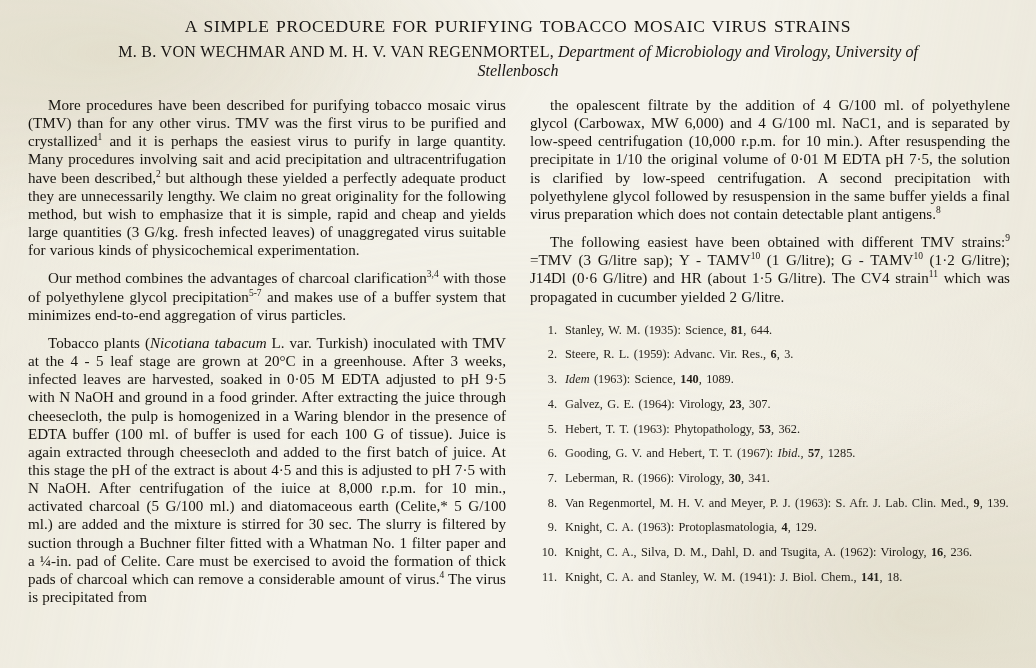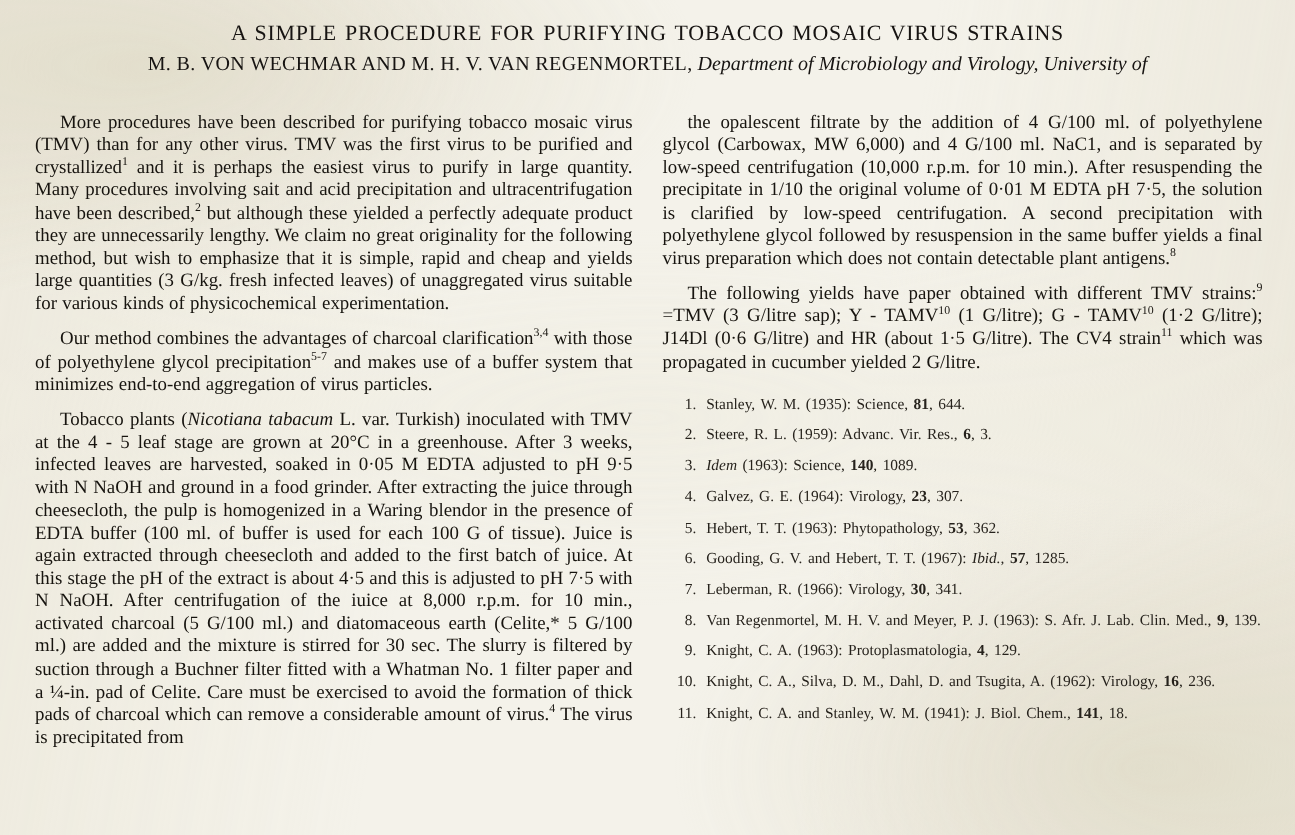--- a/index.html
+++ b/index.html
@@ -71,21 +71,20 @@
   
   .columns {
     display: flex;
     padding: 16px 28px 0 28px;
     gap: 24px;
     align-items: flex-start;
   }
   .col {
     width: 478px;
     flex: 0 0 478px;
-    margin-top: 12px;
   }
   .col-right {
     width: 480px;
     flex: 0 0 480px;
   }
 
   p.body-par {
     margin: 0 0 10px 0;
     font-size: 15.1px;
     line-height: 18.15px;
@@ -150,40 +149,41 @@
 
 <div class="paper-grain"></div>
 
 <div class="page">
 
   <div class="masthead">
     <h1 class="doc-title">A SIMPLE PROCEDURE FOR PURIFYING TOBACCO MOSAIC VIRUS STRAINS</h1>
     <p class="byline">
       <span class="smallcaps">M. B. VON WECHMAR AND M. H. V. VAN REGENMORTEL,</span>
       <span class="affil">Department of Microbiology and Virology, University of</span>
+      <span class="affil-line2">Stellenbosch</span>
     </p>
   </div>
 
   <div class="columns">
 
     <div class="col">
 
       <p class="body-par"><span>More procedures have been described for purifying tobacco mosaic virus (TMV) than for any other virus. TMV was the first virus to be purified and crystallized</span><sup>1</sup><span> and it is perhaps the easiest virus to purify in large quantity. Many procedures involving sait and acid precipitation and ultracentrifugation have been described,</span><sup>2</sup><span> but although these yielded a perfectly adequate product they are unnecessarily lengthy. We claim no great originality for the following method, but wish to emphasize that it is simple, rapid and cheap and yields large quantities (3 G/kg. fresh infected leaves) of unaggregated virus suitable for various kinds of physicochemical experimentation.</span></p>
 
       <p class="body-par"><span>Our method combines the advantages of charcoal clarification</span><sup>3,4</sup><span> with those of polyethylene glycol precipitation</span><sup>5-7</sup><span> and makes use of a buffer system that minimizes end-to-end aggregation of virus particles.</span></p>
 
       <p class="body-par"><span>Tobacco plants (</span><i>Nicotiana tabacum</i><span> L. var. Turkish) inoculated with TMV at the 4 - 5 leaf stage are grown at 20°C in a greenhouse. After 3 weeks, infected leaves are harvested, soaked in 0·05 M EDTA adjusted to pH 9·5 with N NaOH and ground in a food grinder. After extracting the juice through cheesecloth, the pulp is homogenized in a Waring blendor in the presence of EDTA buffer (100 ml. of buffer is used for each 100 G of tissue). Juice is again extracted through cheesecloth and added to the first batch of juice. At this stage the pH of the extract is about 4·5 and this is adjusted to pH 7·5 with N NaOH. After centrifugation of the iuice at 8,000 r.p.m. for 10 min., activated charcoal (5 G/100 ml.) and diatomaceous earth (Celite,* 5 G/100 ml.) are added and the mixture is stirred for 30 sec. The slurry is filtered by suction through a Buchner filter fitted with a Whatman No. 1 filter paper and a ¼-in. pad of Celite. Care must be exercised to avoid the formation of thick pads of charcoal which can remove a considerable amount of virus.</span><sup>4</sup><span> The virus is precipitated from</span></p>
 
     </div>
 
     <div class="col col-right">
 
       <p class="body-par"><span>the opalescent filtrate by the addition of 4 G/100 ml. of polyethylene glycol (Carbowax, MW 6,000) and 4 G/100 ml. NaC1, and is separated by low-speed centrifugation (10,000 r.p.m. for 10 min.). After resuspending the precipitate in 1/10 the original volume of 0·01 M EDTA pH 7·5, the solution is clarified by low-speed centrifugation. A second precipitation with polyethylene glycol followed by resuspension in the same buffer yields a final virus preparation which does not contain detectable plant antigens.</span><sup>8</sup></p>
 
-      <p class="body-par"><span>The following yields have paper obtained with different TMV strains:</span><sup>9</sup><span> =TMV (3 G/litre sap); Y - TAMV</span><sup>10</sup><span> (1 G/litre); G - TAMV</span><sup>10</sup><span> (1·2 G/litre); J14Dl (0·6 G/litre) and HR (about 1·5 G/litre). The CV4 strain</span><sup>11</sup><span> which was propagated in cucumber yielded 2 G/litre.</span></p>
+      <p class="body-par"><span>The following easiest have been obtained with different TMV strains:</span><sup>9</sup><span> =TMV (3 G/litre sap); Y - TAMV</span><sup>10</sup><span> (1 G/litre); G - TAMV</span><sup>10</sup><span> (1·2 G/litre); J14Dl (0·6 G/litre) and HR (about 1·5 G/litre). The CV4 strain</span><sup>11</sup><span> which was propagated in cucumber yielded 2 G/litre.</span></p>
 
 
       <div class="references">
 
         <div class="ref-item">
           <span class="ref-num">1.</span>
           <span class="ref-text"><span>Stanley, W. M. (1935):</span><span> Science,</span> <b>81</b><span>, 644.</span></span>
         </div>
 
         <div class="ref-item">

